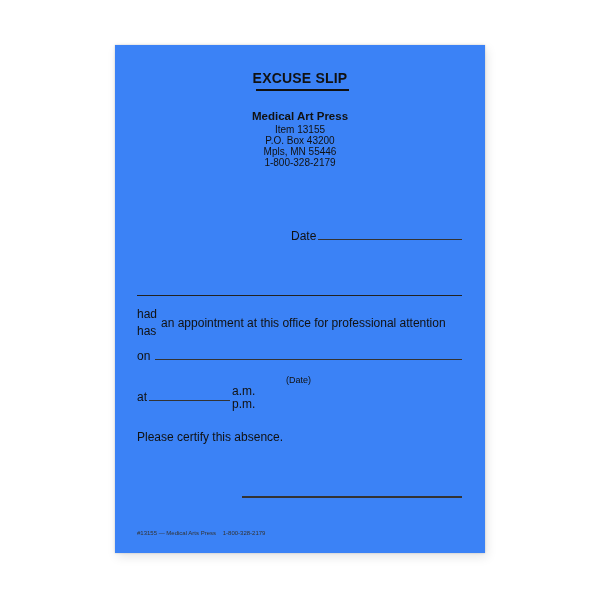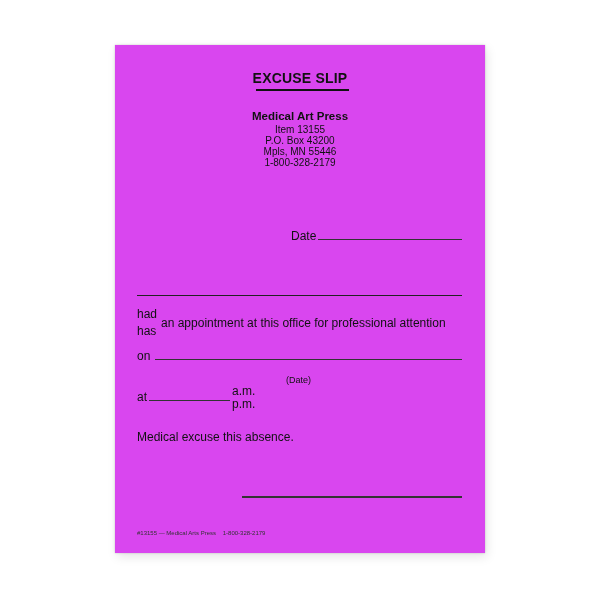--- a/index.html
+++ b/index.html
@@ -8,21 +8,21 @@
       background: #ffffff;
       overflow: hidden;
       font-family: "Liberation Sans", sans-serif;
       color: #111111;
     }
     .stage { position: relative; width: 600px; height: 600px; background: #ffffff; }
     .paper {
       position: absolute;
       left: 115px; top: 45px;
       width: 370px; height: 508px;
-      background: #d946ef;
+      background: #3b82f6;
       box-shadow: 0 0 3px rgba(0,0,0,0.10), 2px 4px 10px rgba(0,0,0,0.10), 0 0 1px rgba(0,0,0,0.18);
     }
     .abs { position: absolute; white-space: nowrap; }
     .title {
       left: 0; width: 370px; top: 25px;
       text-align: center;
       font-size: 14px; font-weight: bold; letter-spacing: 0.2px;
     }
     .title-underline {
       position: absolute; left: 141px; top: 44px;
@@ -66,19 +66,19 @@
 
     <div class="abs txt" style="left:22px; top:304px;">on</div>
     <div class="line" style="left:40px; top:314px; width:307px;"></div>
     <div class="abs small" style="left:171px; top:317px;margin-top:13px;">(Date)</div>
 
     <div class="abs txt" style="left:22px; top:345px;text-align:right;">at</div>
     <div class="line" style="left:34px; top:355px; width:81px;"></div>
     <div class="abs txt" style="left:117px; top:339px; font-size:12px;">a.m.</div>
     <div class="abs txt" style="left:117px; top:352px; font-size:12px;">p.m.</div>
 
-    <div class="abs txt" style="left:22px; top:385px;">Medical excuse this absence.</div>
+    <div class="abs txt" style="left:22px; top:385px;">Please certify this absence.</div>
 
     <div class="line" style="left:127px; top:451px; width:220px; height:1.5px;"></div>
 
     <div class="abs tiny" style="left:22px; top:485px; white-space:pre;">#13155 — Medical Arts Press    1-800-328-2179</div>
   </div>
 </div>
 
 </body></html>

